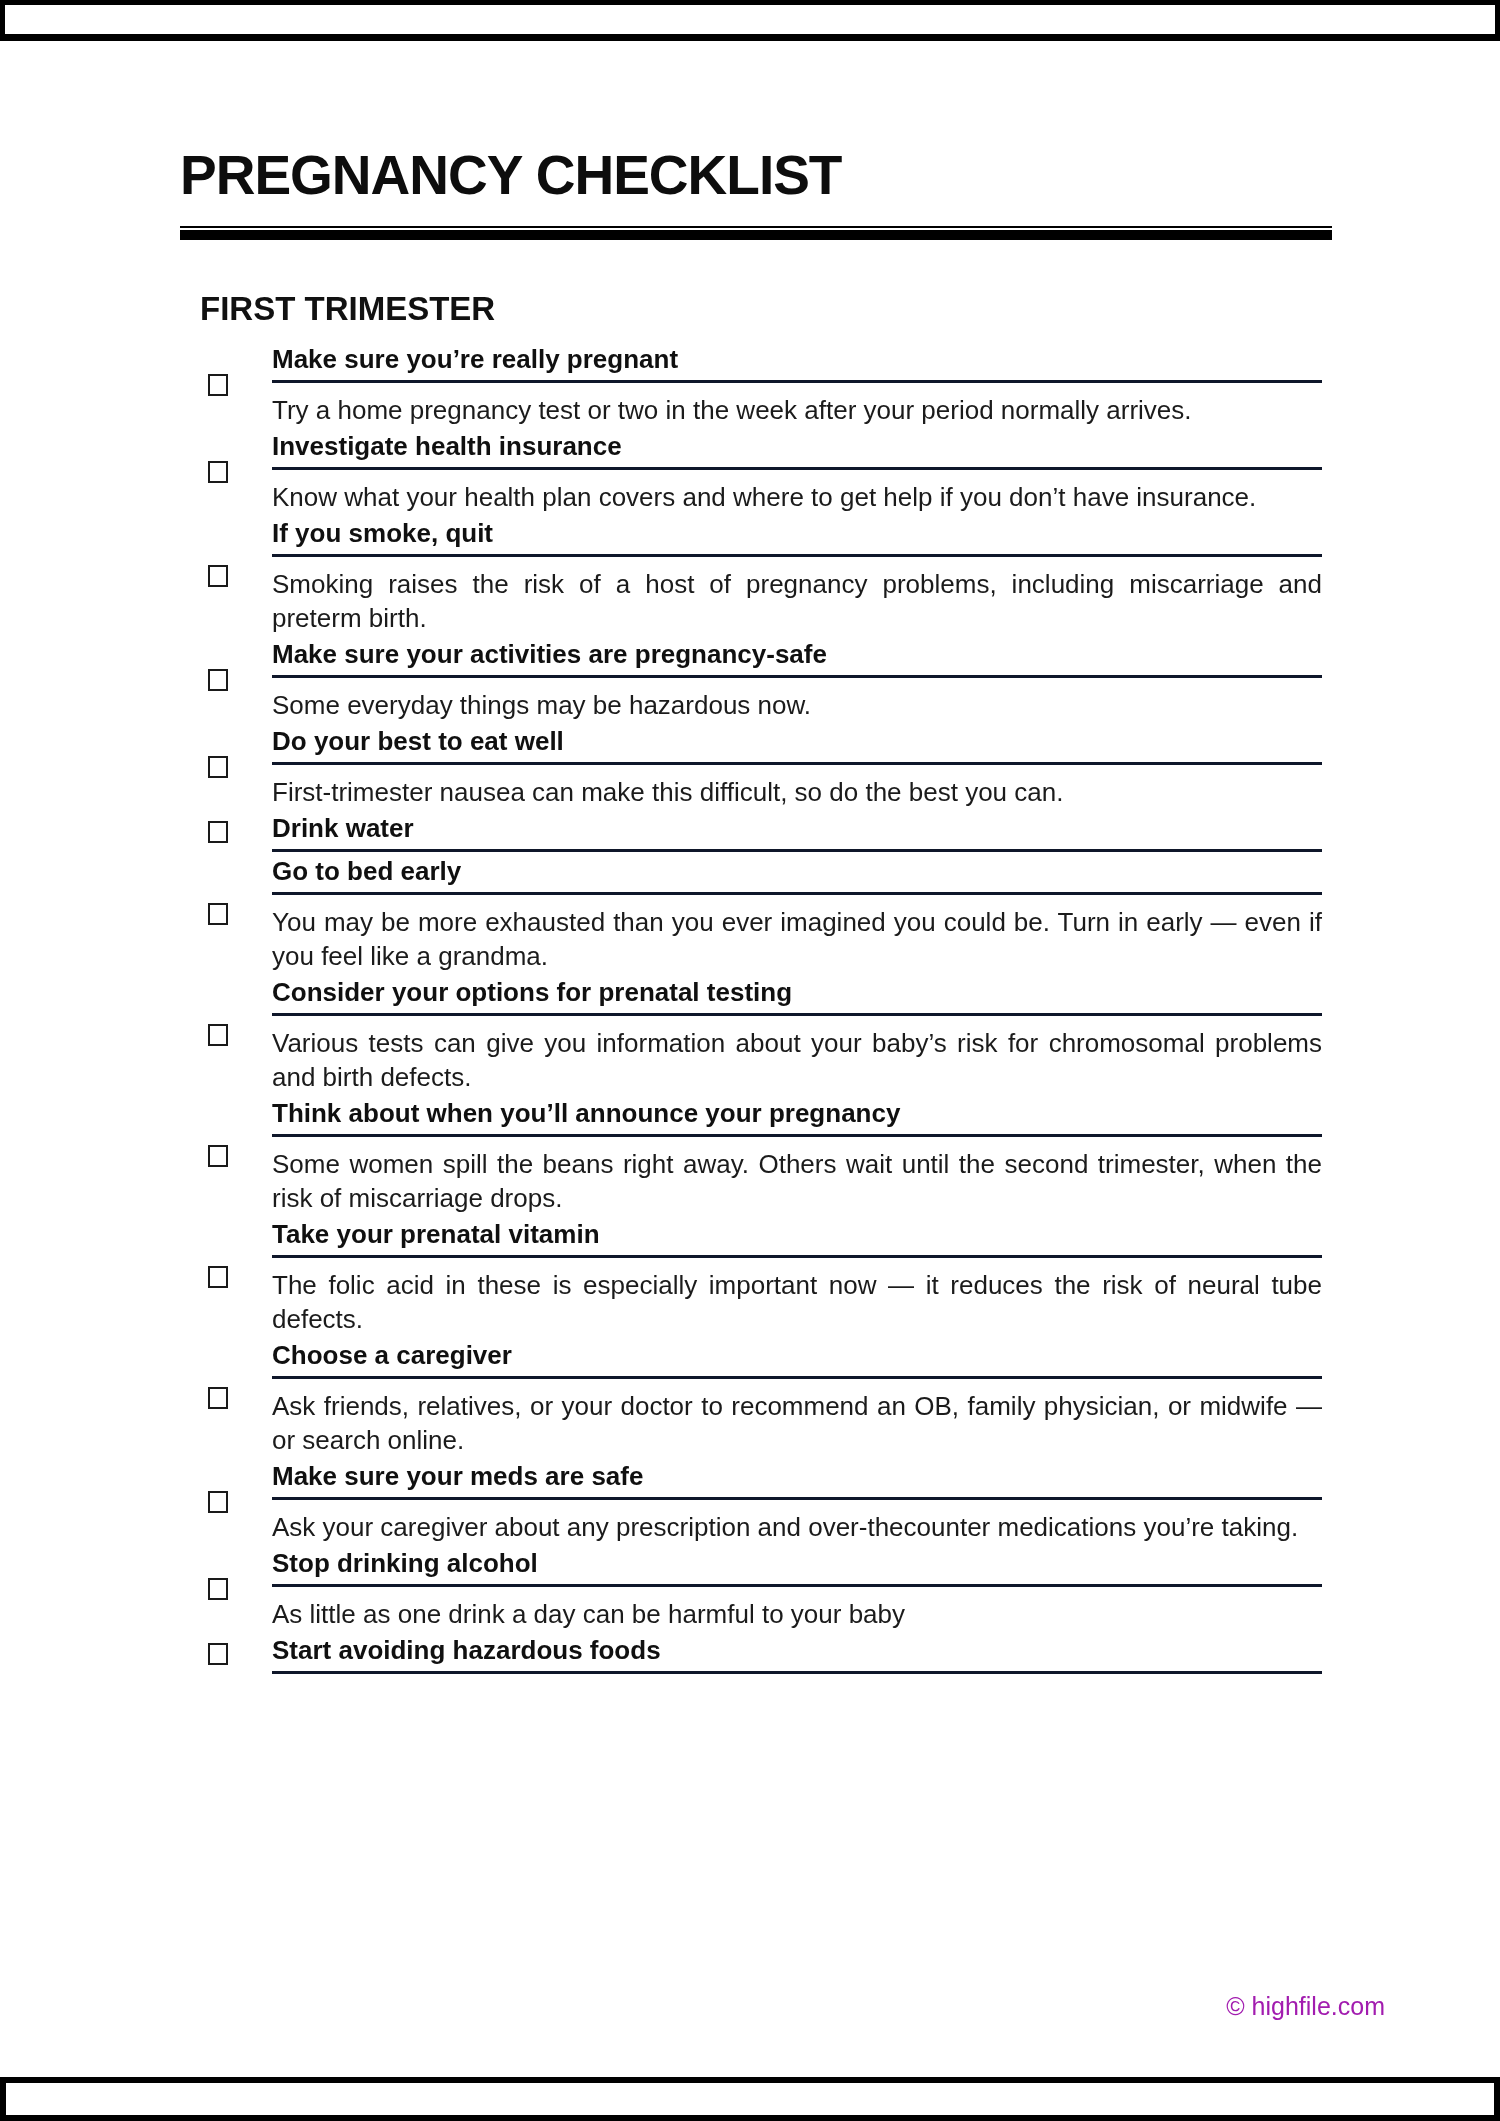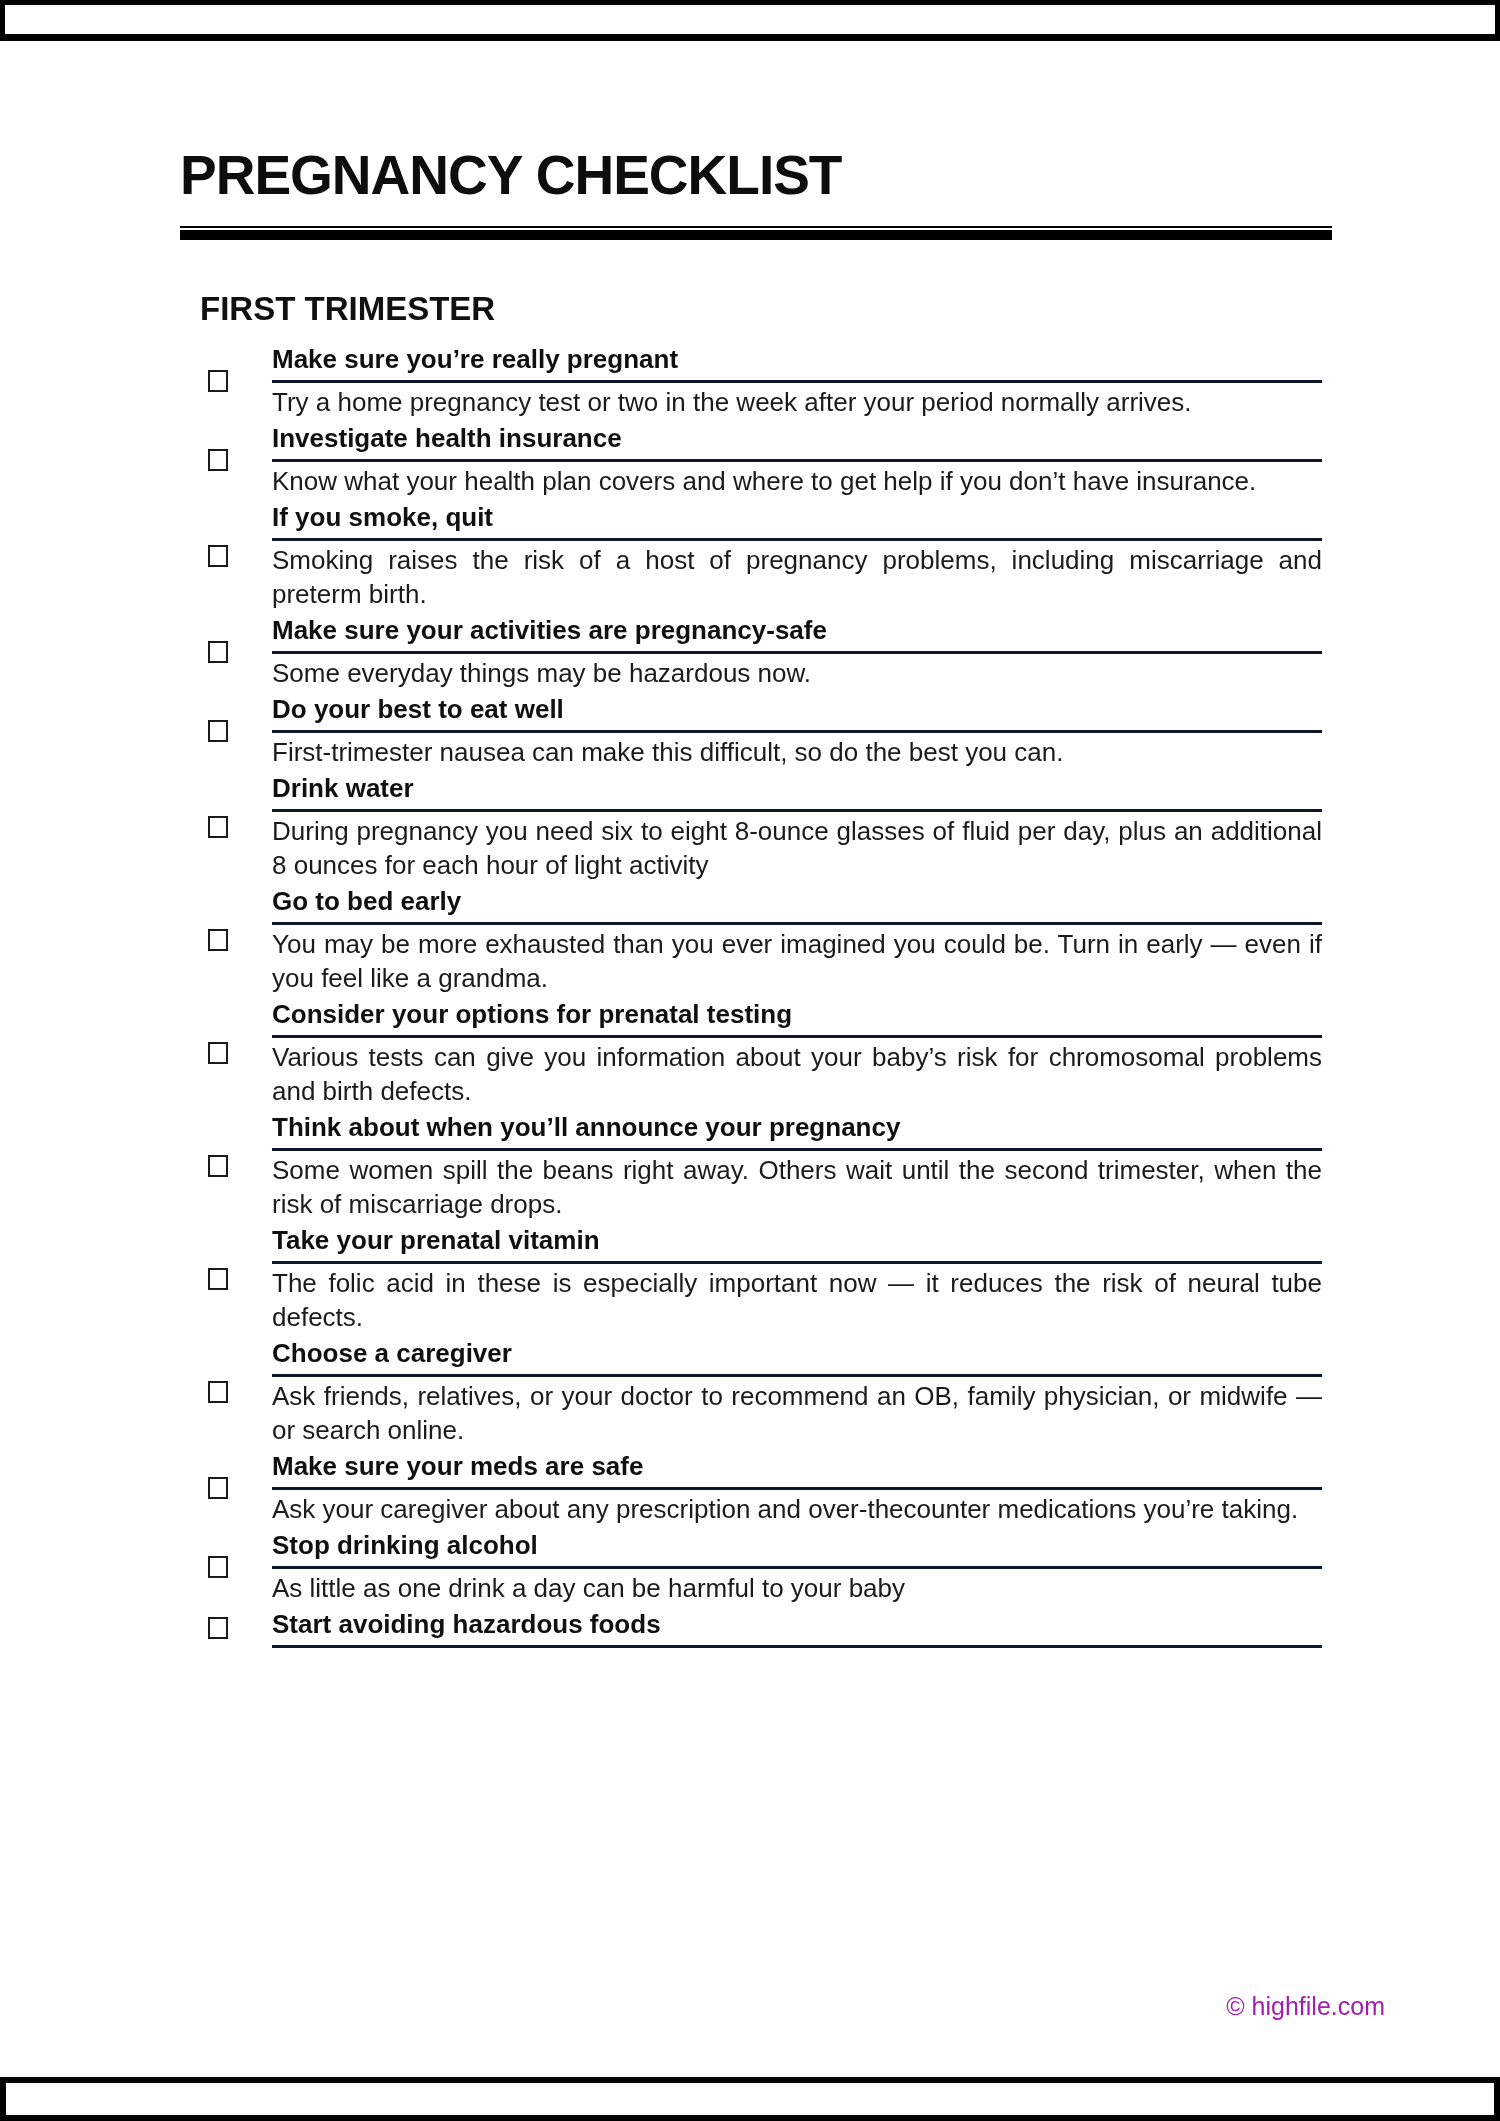--- a/index.html
+++ b/index.html
@@ -72,21 +72,21 @@
     font-weight:bold;
     font-size:26px;
     line-height:34px;
     padding-bottom:4px;
     border-bottom:3px solid #0f172a;
     color:#101010;
   }
   .item-desc {
     font-size:26px;
     line-height:34px;
-    padding-top:2px;
+    padding-top:10px;
     text-align:justify;
     color:#1b1b1b;
   }
   .copyright {
     position:absolute;
     top:1992px;
     right:115px;
     font-size:25px;
     color:#a21caf;
   }
@@ -160,21 +160,20 @@
       <div class="item-desc">First-trimester nausea can make this difficult, so do the best you can.</div>
     </div>
   </div>
 
   <div class="item">
     <div class="checkbox-cell">
       <span class="checkbox"></span>
     </div>
     <div class="item-body">
       <div class="item-title">Drink water</div>
-      <div class="item-desc">During pregnancy you need six to eight 8-ounce glasses of fluid per day, plus an additional 8 ounces for each hour of light activity</div>
     </div>
   </div>
 
   <div class="item">
     <div class="checkbox-cell">
       <span class="checkbox"></span>
     </div>
     <div class="item-body">
       <div class="item-title">Go to bed early</div>
       <div class="item-desc">You may be more exhausted than you ever imagined you could be. Turn in early — even if you feel like a grandma.</div>

